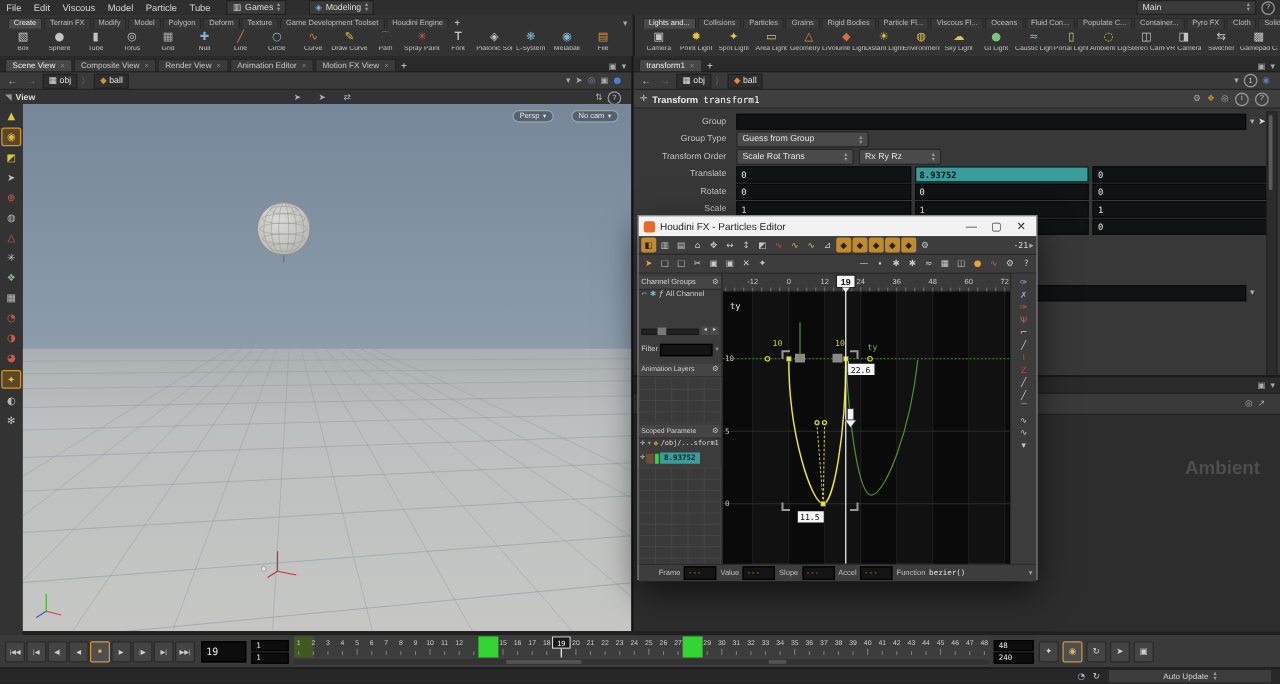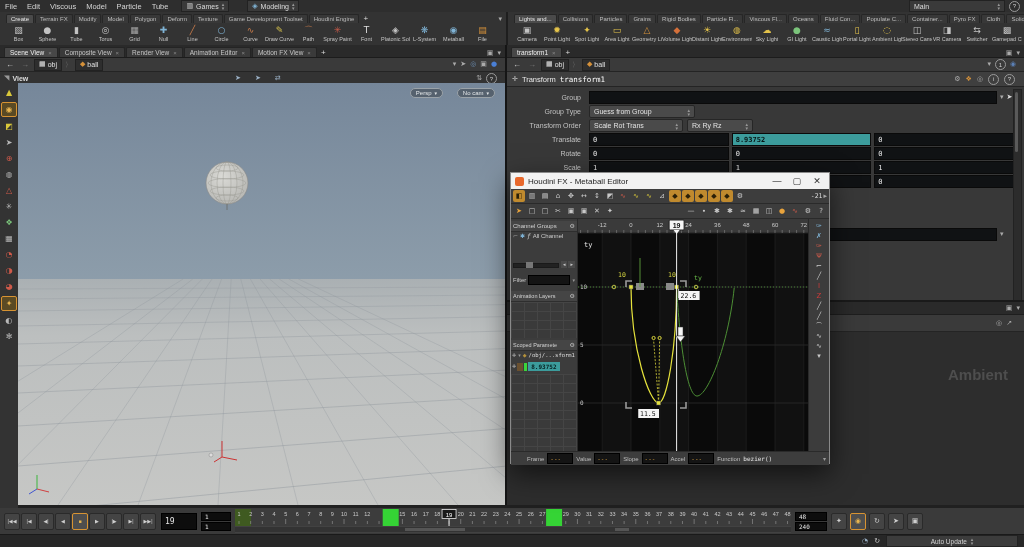--- a/index.html
+++ b/index.html
@@ -54,21 +54,21 @@
   #viewport{position:absolute;left:0;top:38px;width:505px;height:422px;background:#222;}
   #vtools{position:absolute;left:0;top:0;width:18px;height:422px;background:#333;
           display:flex;flex-direction:column;align-items:center;padding-top:3px;gap:3px;z-index:3;}
   .vt{width:14px;height:13px;display:flex;align-items:center;justify-content:center;font-size:8px;color:#b9b9b9;}
   .vt.hl{background:#5a4a24;border:1px solid #d79332;border-radius:2px;color:#e8b550;}
   #vp-svg{position:absolute;left:18px;top:0;}
   .pill{position:absolute;border:1px solid #9aa2a8;border-radius:5px;background:rgba(58,66,72,.55);
         color:#e2e6e8;font-size:6px;padding:1px 5px;display:flex;gap:3px;align-items:center;z-index:4;}
   
   #param-header{height:14px;background:#3f3f3f;border-bottom:1px solid #242424;display:flex;align-items:center;gap:4px;padding:0 5px;}
-  #param-header .ptype{font-weight:normal;font-size:7.5px;color:#e8e8e8;}
+  #param-header .ptype{font-weight:bold;font-size:7.5px;color:#e8e8e8;}
   #param-header .pname{font-family:"DejaVu Sans Mono",monospace;font-size:7.5px;color:#fff;}
   #params{position:relative;height:216px;background:#383838;}
   .prow{position:absolute;left:0;width:510px;height:13px;display:flex;align-items:center;}
   .plabel{width:74px;text-align:right;padding-right:8px;font-size:7px;color:#c2c2c2;flex:none;}
   .pfield{background:#101214;border:1px solid #0a0a0a;height:11px;color:#e8e8e8;font-size:7px;
           display:flex;align-items:center;padding:0 3px;width:138px;margin-right:3px;}
   .pfield.hl{background:#3c9c9c;color:#071414;font-weight:bold;}
   .pfield.grow{width:400px;}
   .pdropbtn{background:#4a4a4a;border:1px solid #262626;border-radius:2px;height:11px;display:flex;
             align-items:center;gap:4px;padding:0 4px;font-size:7px;color:#e2e2e2;margin-right:4px;}
@@ -774,21 +774,21 @@
     <span class="spin">
         <span>▴</span>
         <span>▾</span>
       </span>
   </div>
 </div>
 
 <div class="abs" id="anim-window">
   <div id="ae-title">
     <span style="width:9px;height:9px;background:#e8682c;border-radius:2px;display:inline-block;"></span>
-    <span class="t">Houdini FX - Metaball Editor</span>
+    <span class="t">Houdini FX - Particles Editor</span>
     <span class="wb">—</span>
     <span class="wb">▢</span>
     <span class="wb">✕</span>
   </div>
   <div class="ae-tb" id="ae-tb1">
     <span class="ae-ic g hl">◧</span>
       <span class="ae-ic g">▥</span>
       <span class="ae-ic g">▤</span>
       <span class="ae-ic g">⌂</span>
       <span class="ae-ic g">✥</span>

